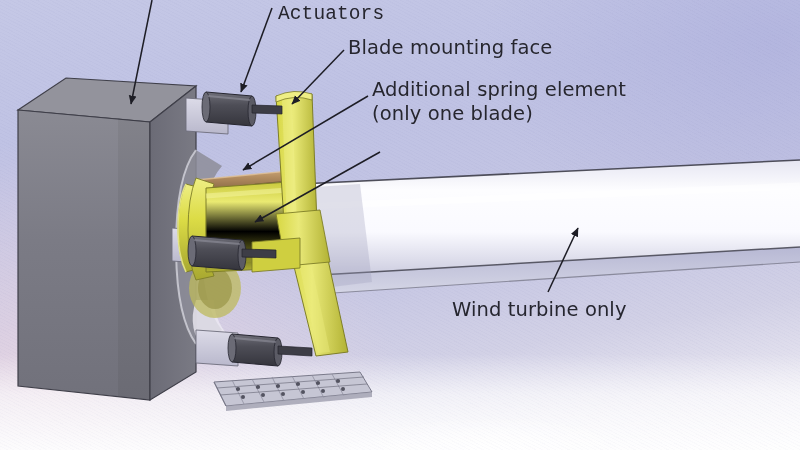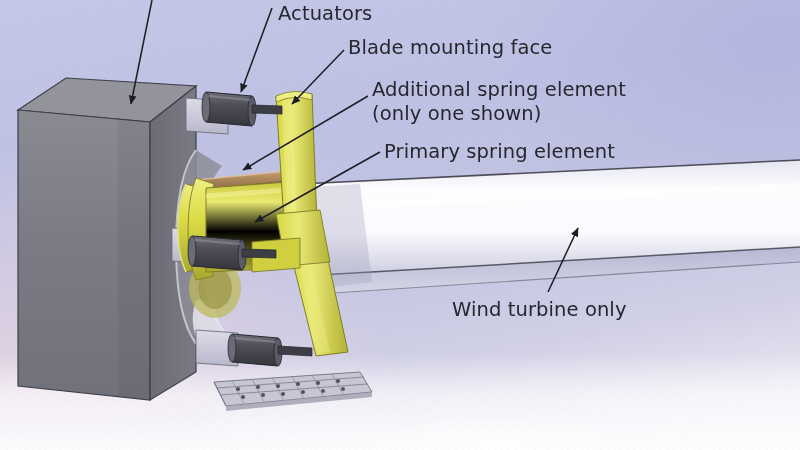--- a/index.html
+++ b/index.html
@@ -247,25 +247,24 @@
     <g stroke="#1d1d25" stroke-width="1.5" fill="none">
       <line x1="152" y1="0" x2="131" y2="104" marker-end="url(#arrowHead)"></line>
       <line x1="272" y1="8" x2="241" y2="92" marker-end="url(#arrowHead)"></line>
       <line x1="344" y1="50" x2="292" y2="104" marker-end="url(#arrowHead)"></line>
       <line x1="368" y1="96" x2="243" y2="170" marker-end="url(#arrowHead)"></line>
       <line x1="380" y1="152" x2="255" y2="222" marker-end="url(#arrowHead)"></line>
       <line x1="548" y1="292" x2="578" y2="228" marker-end="url(#arrowHead)"></line>
     </g>
   </svg>
 
-  <div class="lbl" style="left:278px;top:2px;">Actuators</div>
+  <div class="lbl" style="left:278px;top:2px;font-family:Liberation Mono, monospace;">Actuators</div>
 
   <div class="lbl" style="left:348px;top:36px;">Blade mounting face</div>
 
   <div class="lbl" style="left:372px;top:78px;">Additional spring element</div>
 
-  <div class="lbl" style="left:372px;top:102px;">(only one shown)</div>
-
-  <div class="lbl" style="left:384px;top:140px;">Primary spring element</div>
+  <div class="lbl" style="left:372px;top:102px;">(only one blade)</div>
+
 
   <div class="lbl" style="left:452px;top:298px;">Wind turbine only</div>
 
 </div>
 
 </body></html>

